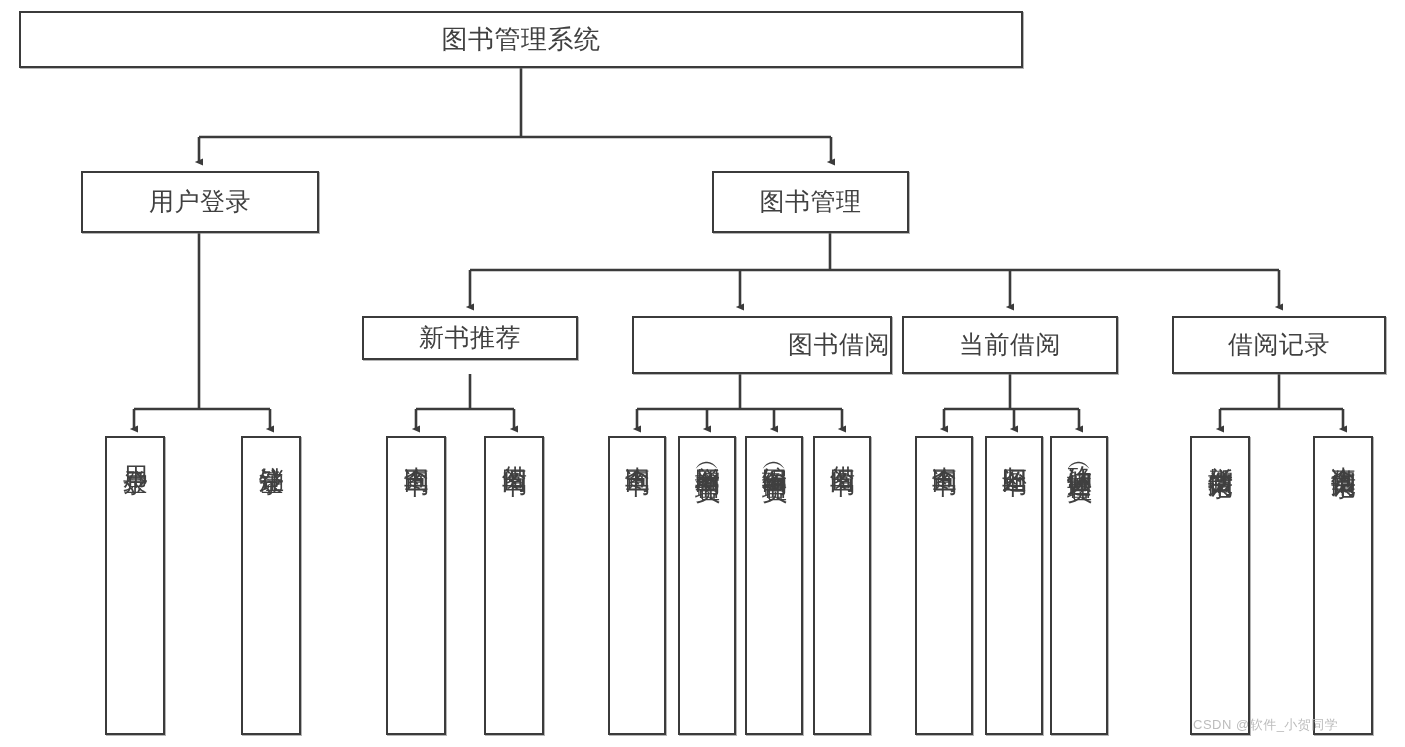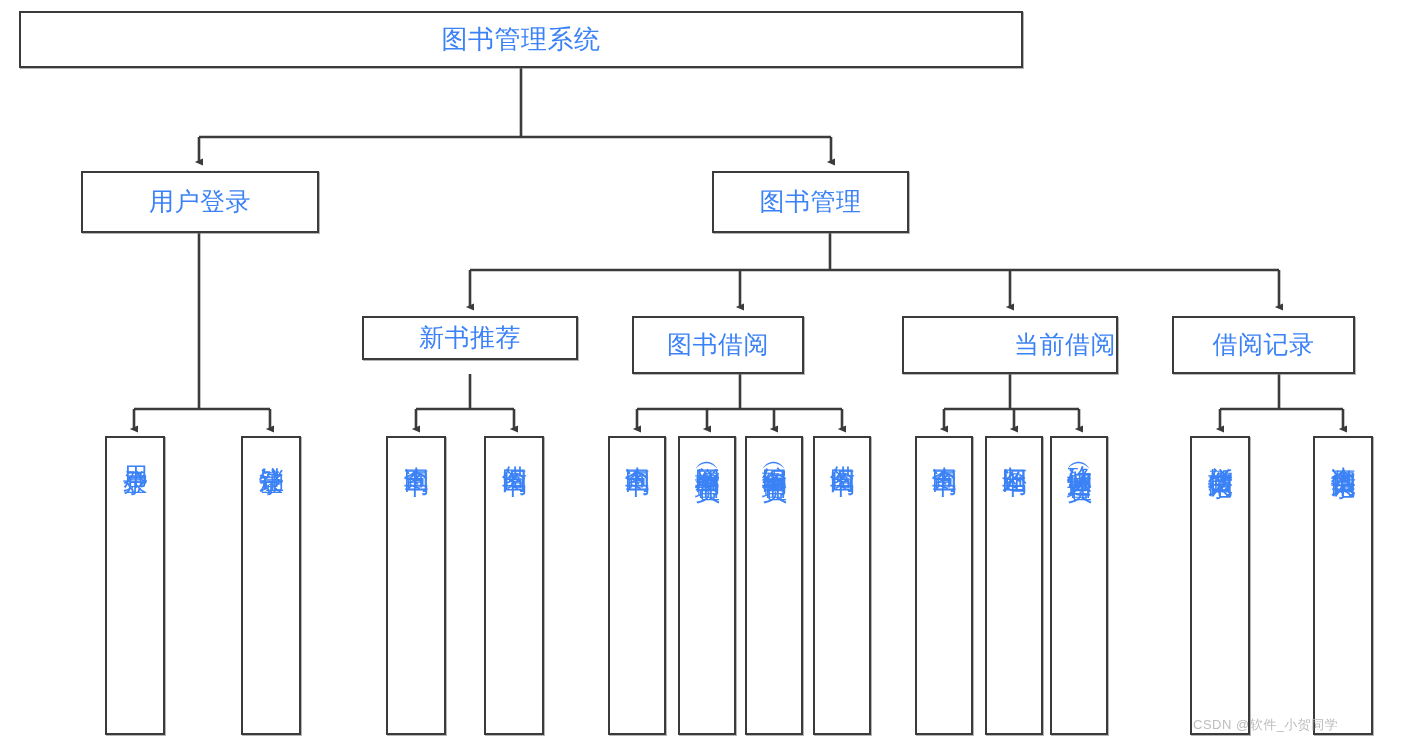--- a/index.html
+++ b/index.html
@@ -28,21 +28,21 @@
   }
   .node {
     position: absolute;
     box-sizing: border-box;
     background: #ffffff;
     border: 2px solid #3b3b3b;
     box-shadow: 1px 1px 0 rgba(120,120,120,0.55);
     display: flex;
     align-items: center;
     justify-content: center;
-    color: #3b82f6;
+    color: #404040;
     z-index: 2;
   }
   .node-label {
     display: block;
     white-space: nowrap;
     line-height: 1.18;
     letter-spacing: 0.5px;
   }
   
   .node.horizontal .node-label {
@@ -140,27 +140,27 @@
   <div class="node horizontal" style="left:81px; top:171px; width:238px; height:62px;">
     <span class="node-label">用户登录</span>
   </div>
   <div class="node horizontal" style="left:712px; top:171px; width:197px; height:62px;">
     <span class="node-label">图书管理</span>
   </div>
 
   <div class="node horizontal" style="left:362px; top:316px; width:216px; height:44px;">
     <span class="node-label">新书推荐</span>
   </div>
-  <div class="node horizontal" style="left:632px; top:316px; width:172px; height:58px;">
+  <div class="node horizontal" style="left:632px; top:316px; width:260px; height:58px;justify-content:flex-end;">
     <span class="node-label">图书借阅</span>
   </div>
-  <div class="node horizontal" style="left:902px; top:316px; width:216px; height:58px;justify-content:flex-end;">
+  <div class="node horizontal" style="left:902px; top:316px; width:216px; height:58px;">
     <span class="node-label">当前借阅</span>
   </div>
-  <div class="node horizontal" style="left:1172px; top:316px; width:183px; height:58px;">
+  <div class="node horizontal" style="left:1172px; top:316px; width:214px; height:58px;">
     <span class="node-label">借阅记录</span>
   </div>
 
   <div class="node vertical" style="left:105px; top:436px; width:60px; height:299px;">
     <span class="node-label">用户登录</span>
   </div>
   <div class="node vertical" style="left:241px; top:436px; width:60px; height:299px;">
     <span class="node-label">注销登录</span>
   </div>
 

